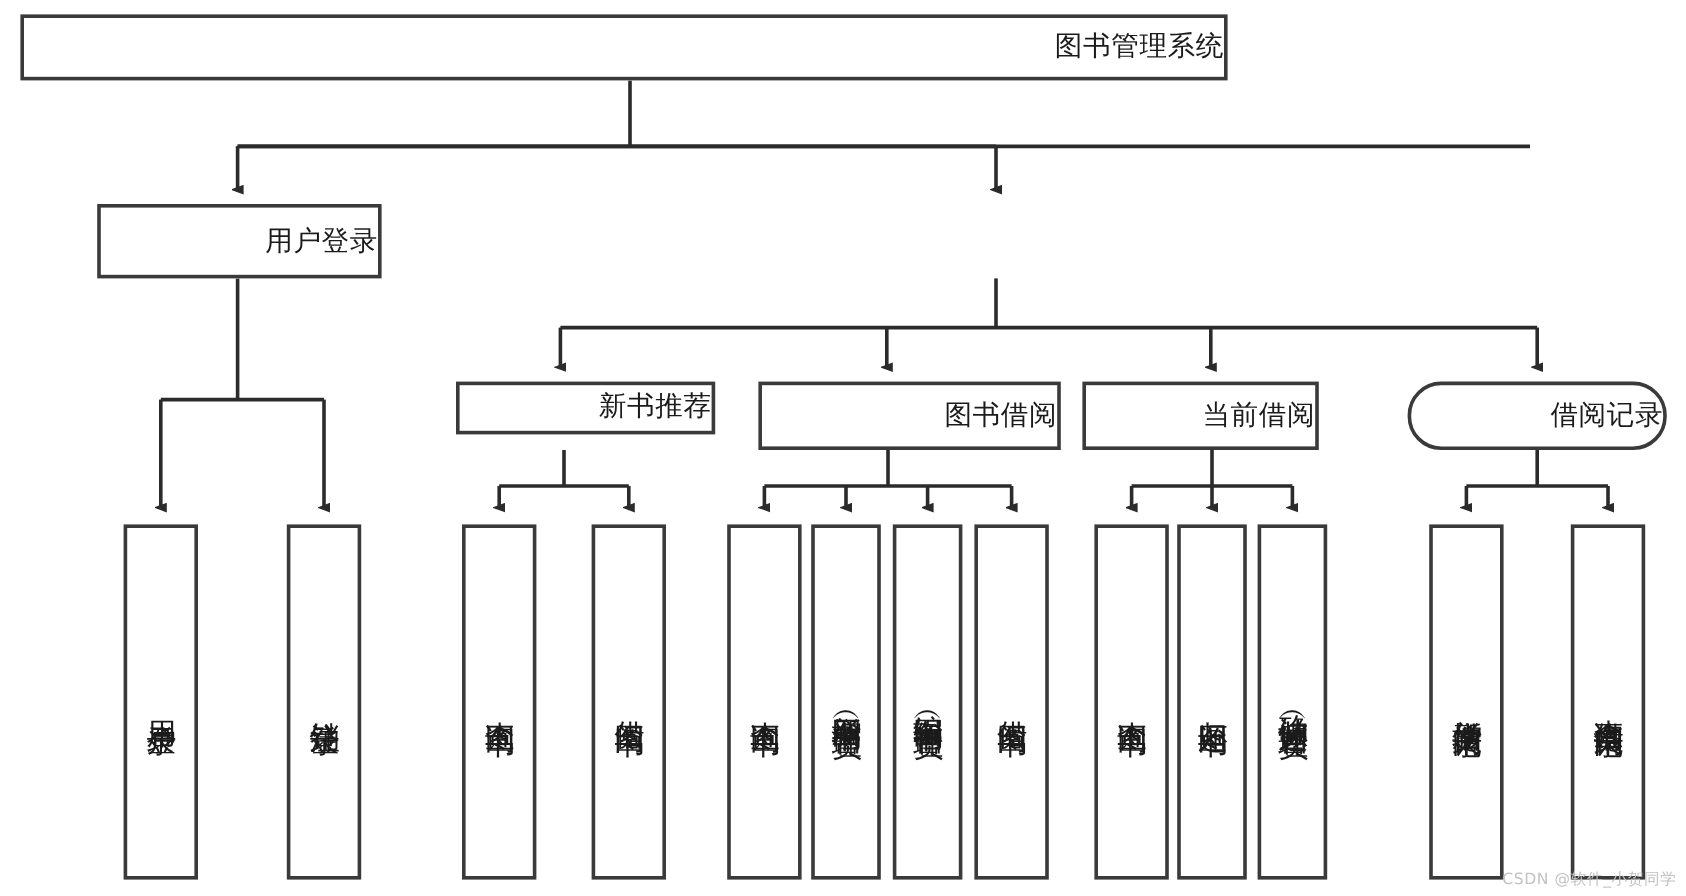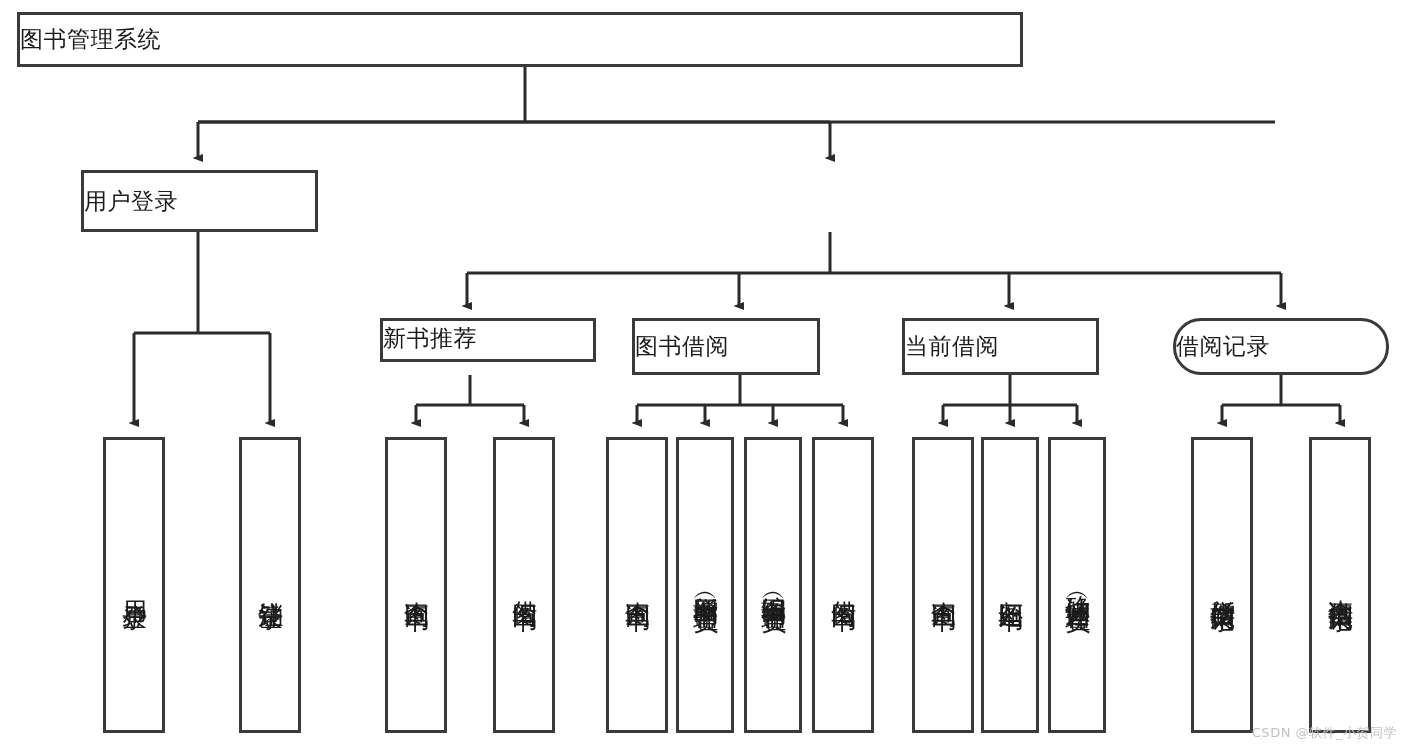--- a/index.html
+++ b/index.html
@@ -23,21 +23,21 @@
     height: 747px;
     pointer-events: none;
   }
   .node {
     position: absolute;
     box-sizing: border-box;
     border: 3px solid #3a3a3a;
     background: #ffffff;
     display: flex;
     align-items: center;
-    justify-content: flex-start;
+    justify-content: flex-end;
     color: #1b1b1b;
   }
   .node .label {
     display: block;
     text-align: center;
     line-height: 1.22;
     letter-spacing: 0.5px;
   }
   .node.horiz .label {
     writing-mode: horizontal-tb;
@@ -127,21 +127,21 @@
     <span class="label">图书管理系统</span>
   </div>
 
   <div class="node horiz" style="left:81px; top:170px; width:237px; height:62px;">
     <span class="label">用户登录</span>
   </div>
 
   <div class="node horiz" style="left:380px; top:318px; width:216px; height:44px;font-family:Liberation Mono, monospace;">
     <span class="label">新书推荐</span>
   </div>
-  <div class="node horiz" style="left:632px; top:318px; width:188px; height:57px;">
+  <div class="node horiz" style="left:632px; top:318px; width:252px; height:57px;">
     <span class="label">图书借阅</span>
   </div>
   <div class="node horiz" style="left:902px; top:318px; width:197px; height:57px;">
     <span class="label">当前借阅</span>
   </div>
   <div class="node horiz" style="left:1173px; top:318px; width:216px; height:57px;border-radius:28px;">
     <span class="label">借阅记录</span>
   </div>
 
   <div class="node vert" style="left:103px; top:437px; width:62px; height:296px;">

